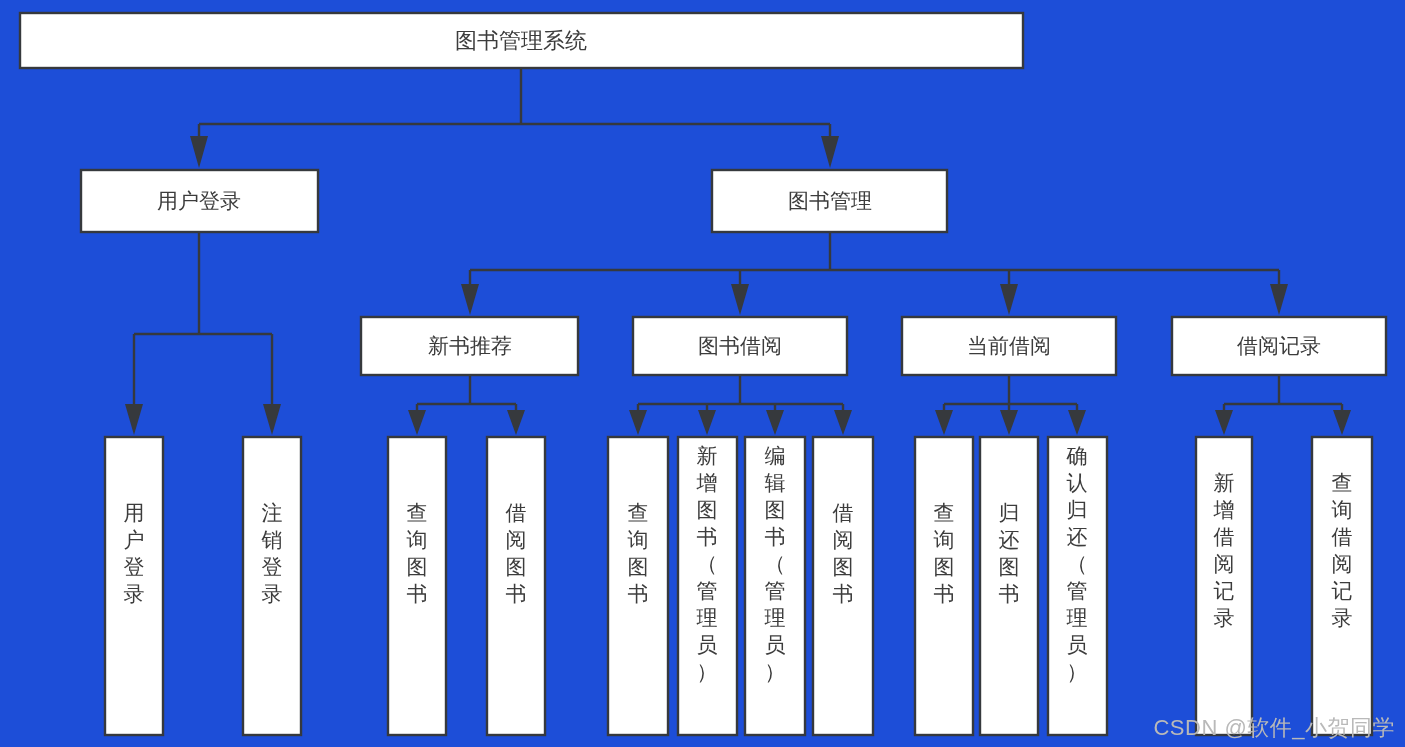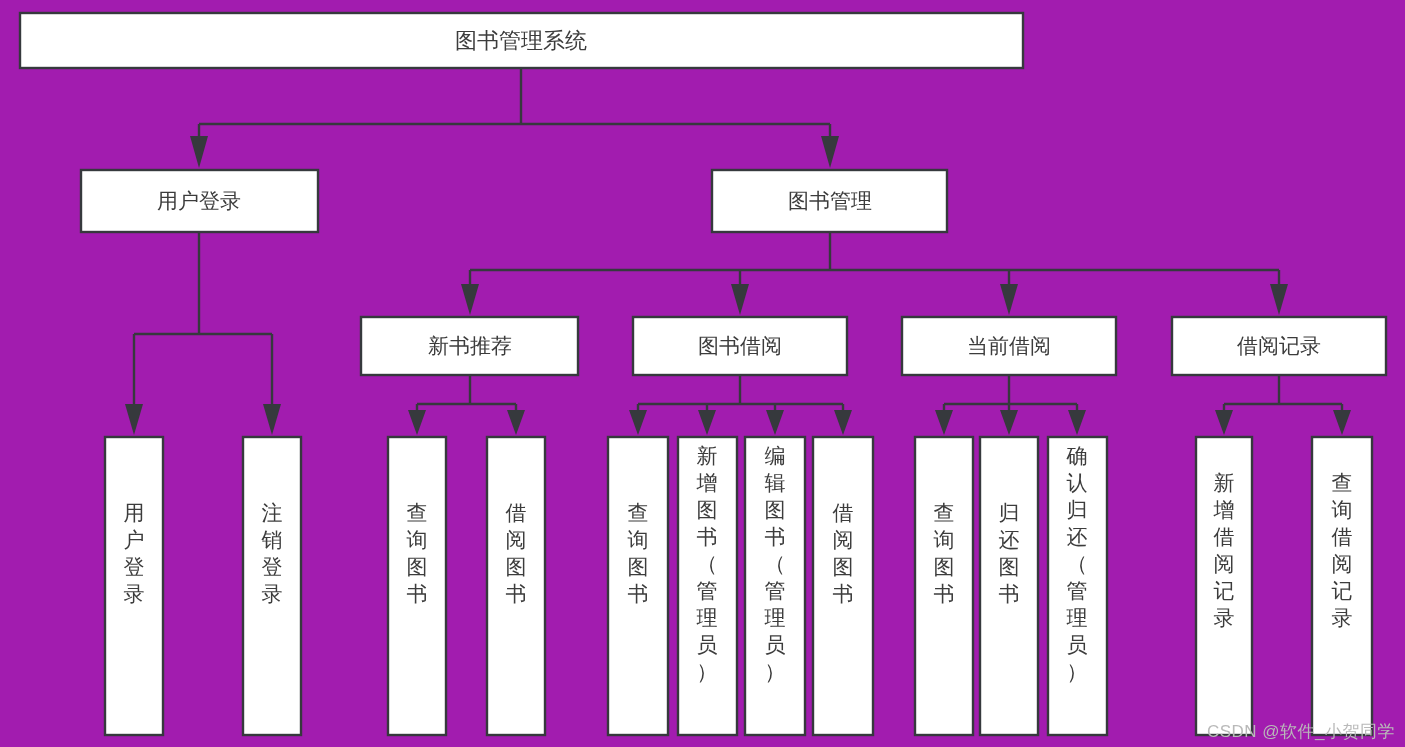--- a/index.html
+++ b/index.html
@@ -8,21 +8,21 @@
     padding: 0;
     background: #ffffff;
   }
   body {
     font-family: "Liberation Sans", "DejaVu Sans", sans-serif;
   }
   #diagram-root {
     position: relative;
     width: 1405px;
     height: 747px;
-    background: #a21caf;
+    background: #1d4ed8;
     overflow: hidden;
   }
   svg.flowchart {
     position: absolute;
     top: 0;
     left: 0;
     width: 1405px;
     height: 747px;
     display: block;
   }
@@ -55,21 +55,21 @@
     fill: #3c3c3c;
     font-family: "Liberation Sans", "DejaVu Sans", sans-serif;
     font-size: 21px;
     text-anchor: middle;
   }
   .watermark {
     position: absolute;
     right: 10px;
     bottom: 4px;
     font-family: "Liberation Sans", "DejaVu Sans", sans-serif;
-    font-size: 17px;
+    font-size: 22px;
     color: #b9b9b9;
     letter-spacing: 0.5px;
     white-space: nowrap;
     pointer-events: none;
     user-select: none;
   }
 </style>
 </head>
 <body>
 

